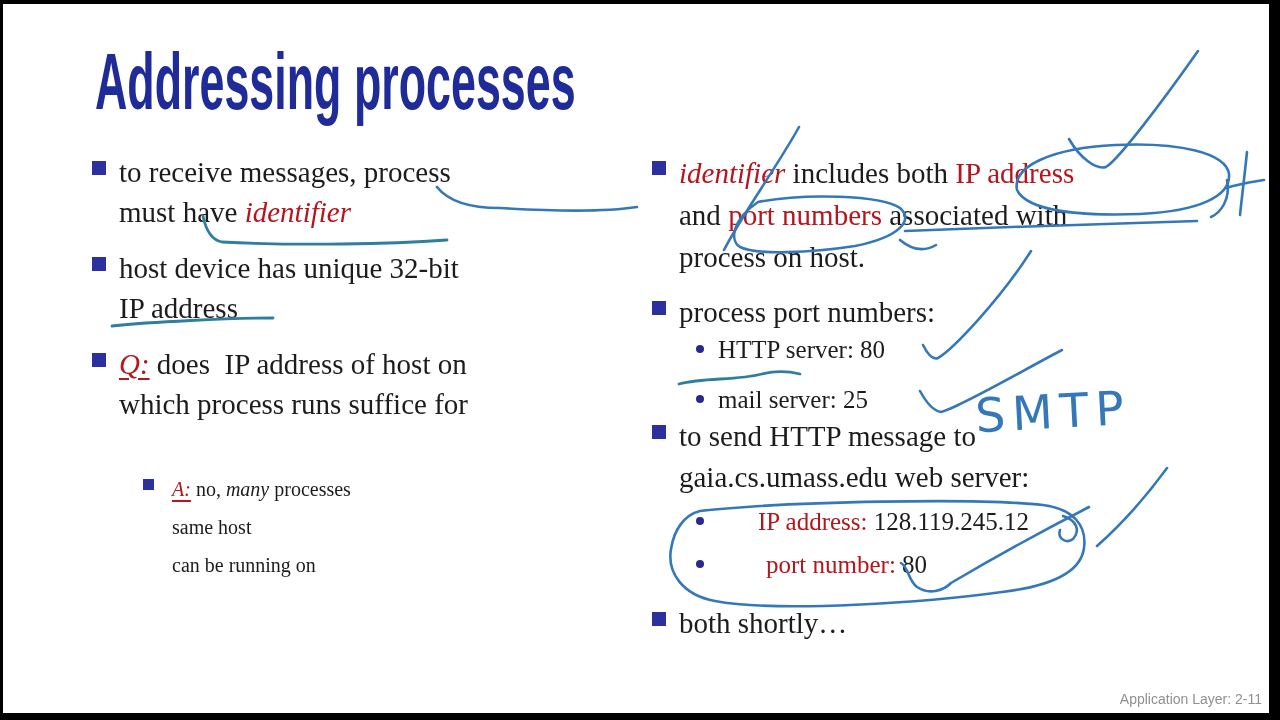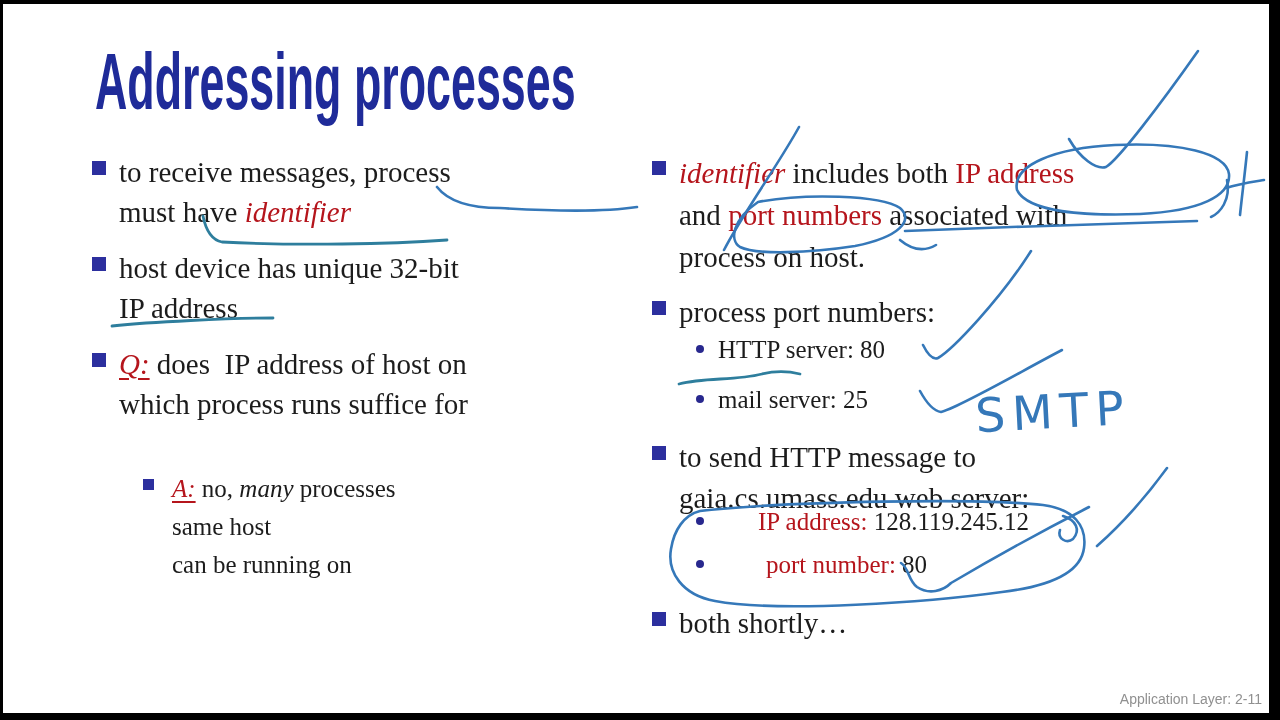--- a/index.html
+++ b/index.html
@@ -10,21 +10,21 @@
 
   .title{position:absolute;left:95px;top:36px;font-size:80px;font-weight:bold;
          color:#1f2b99;transform:scaleX(0.56);transform-origin:left top;
          white-space:pre;letter-spacing:0px;}
 
   .bullet{position:absolute;display:flex;align-items:flex-start;}
   .sq{width:14px;height:14px;background:#2c2f9e;margin-top:9px;flex:0 0 auto;}
   .sq.small{width:11px;height:11px;margin-top:9px;}
   .dot{width:8px;height:8px;border-radius:50%;background:#28288e;margin-top:10px;flex:0 0 auto;}
   .btext{margin-left:13px;color:#1c1c1c;font-size:29px;line-height:40px;}
-  .btext.sub{font-size:25px;line-height:38px;}
+  .btext.sub{font-size:20px;line-height:38px;}
   .btext.mini{margin-left:14px;font-size:25px;line-height:30px;}
   .line{white-space:pre;font-family:Liberation Serif, serif;}
   .red{color:#b5151c;}
   .red-it{color:#b5151c;font-style:italic;}
   .red-underline{color:#b5151c;font-style:italic;text-decoration:underline;
                  text-decoration-color:#b5151c;text-underline-offset:4px;}
   .it{font-style:italic;}
   .footer{position:absolute;right:18px;bottom:13px;font-size:14px;color:#909090;}
 
   svg.overlay{position:absolute;left:0;top:0;pointer-events:none;}
@@ -96,21 +96,21 @@
     </div>
   </div>
 
   <div class="bullet" style="left:696px;top:377px;margin-top:8px;">
     <span class="dot"></span>
     <div class="btext mini">
       <div class="line"><span>mail server: 25</span></div>
     </div>
   </div>
 
-  <div class="bullet" style="left:652px;top:437px;">
+  <div class="bullet" style="left:652px;top:416px;">
     <span class="sq"></span>
     <div class="btext" style="line-height:41px;">
       <div class="line"><span>to send HTTP message to</span></div>
       <div class="line"><span>gaia.cs.umass.edu web server:</span></div>
     </div>
   </div>
 
   <div class="bullet" style="left:696px;top:507px;gap:40px;">
     <span class="dot"></span>
     <div class="btext mini">

